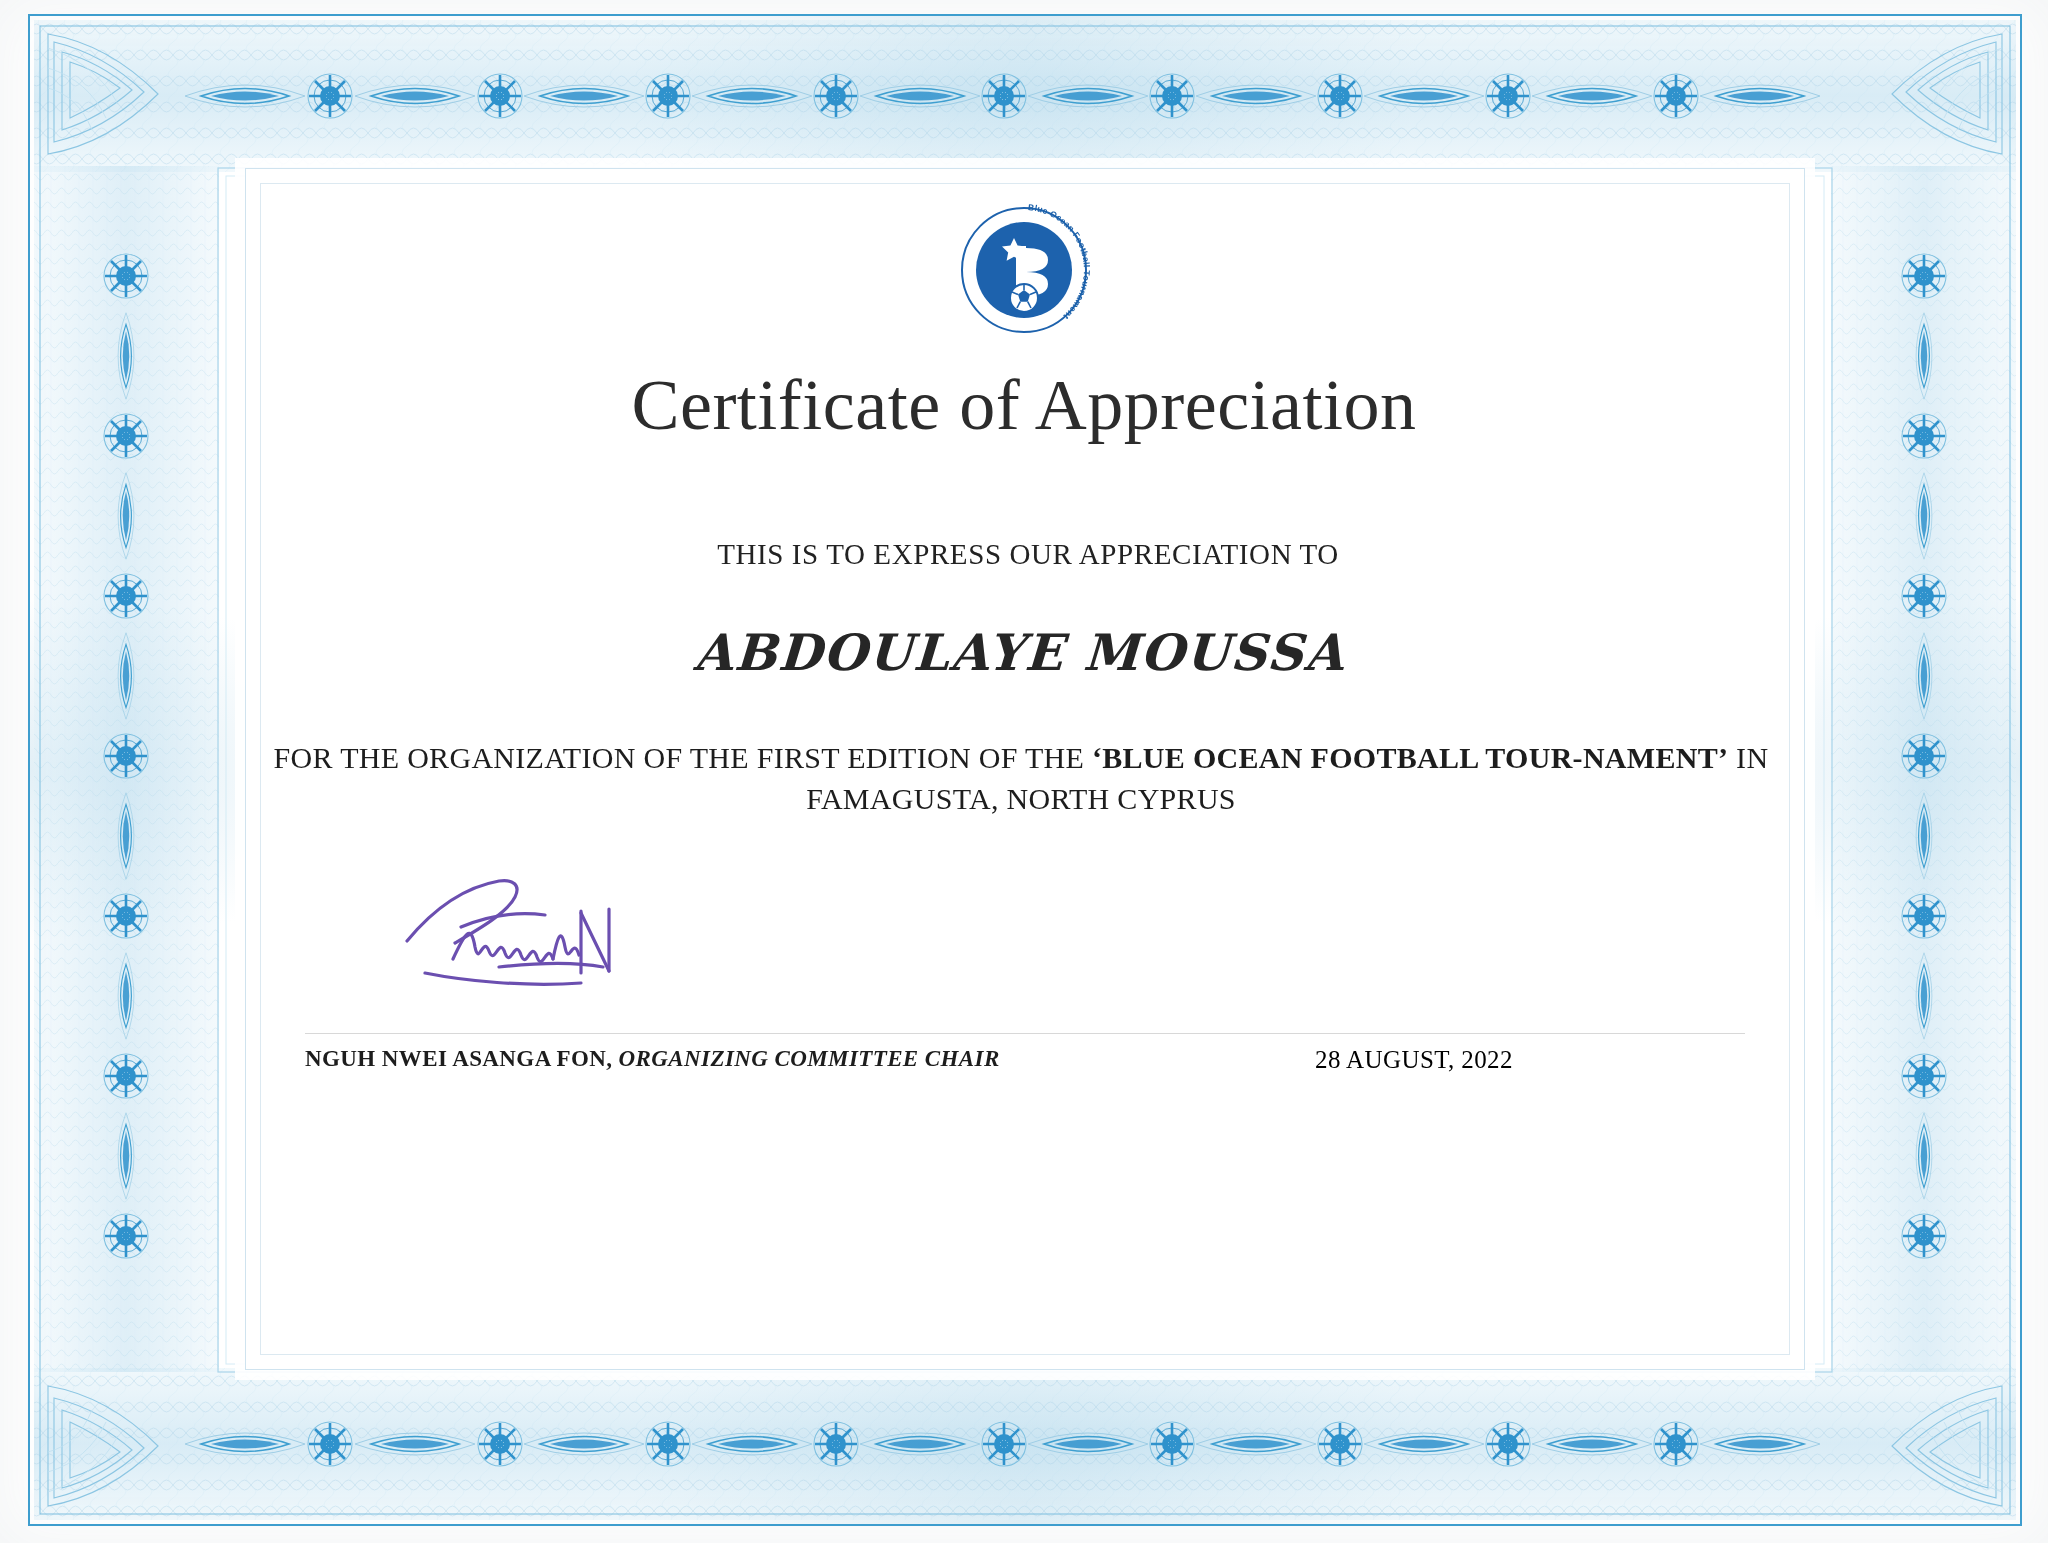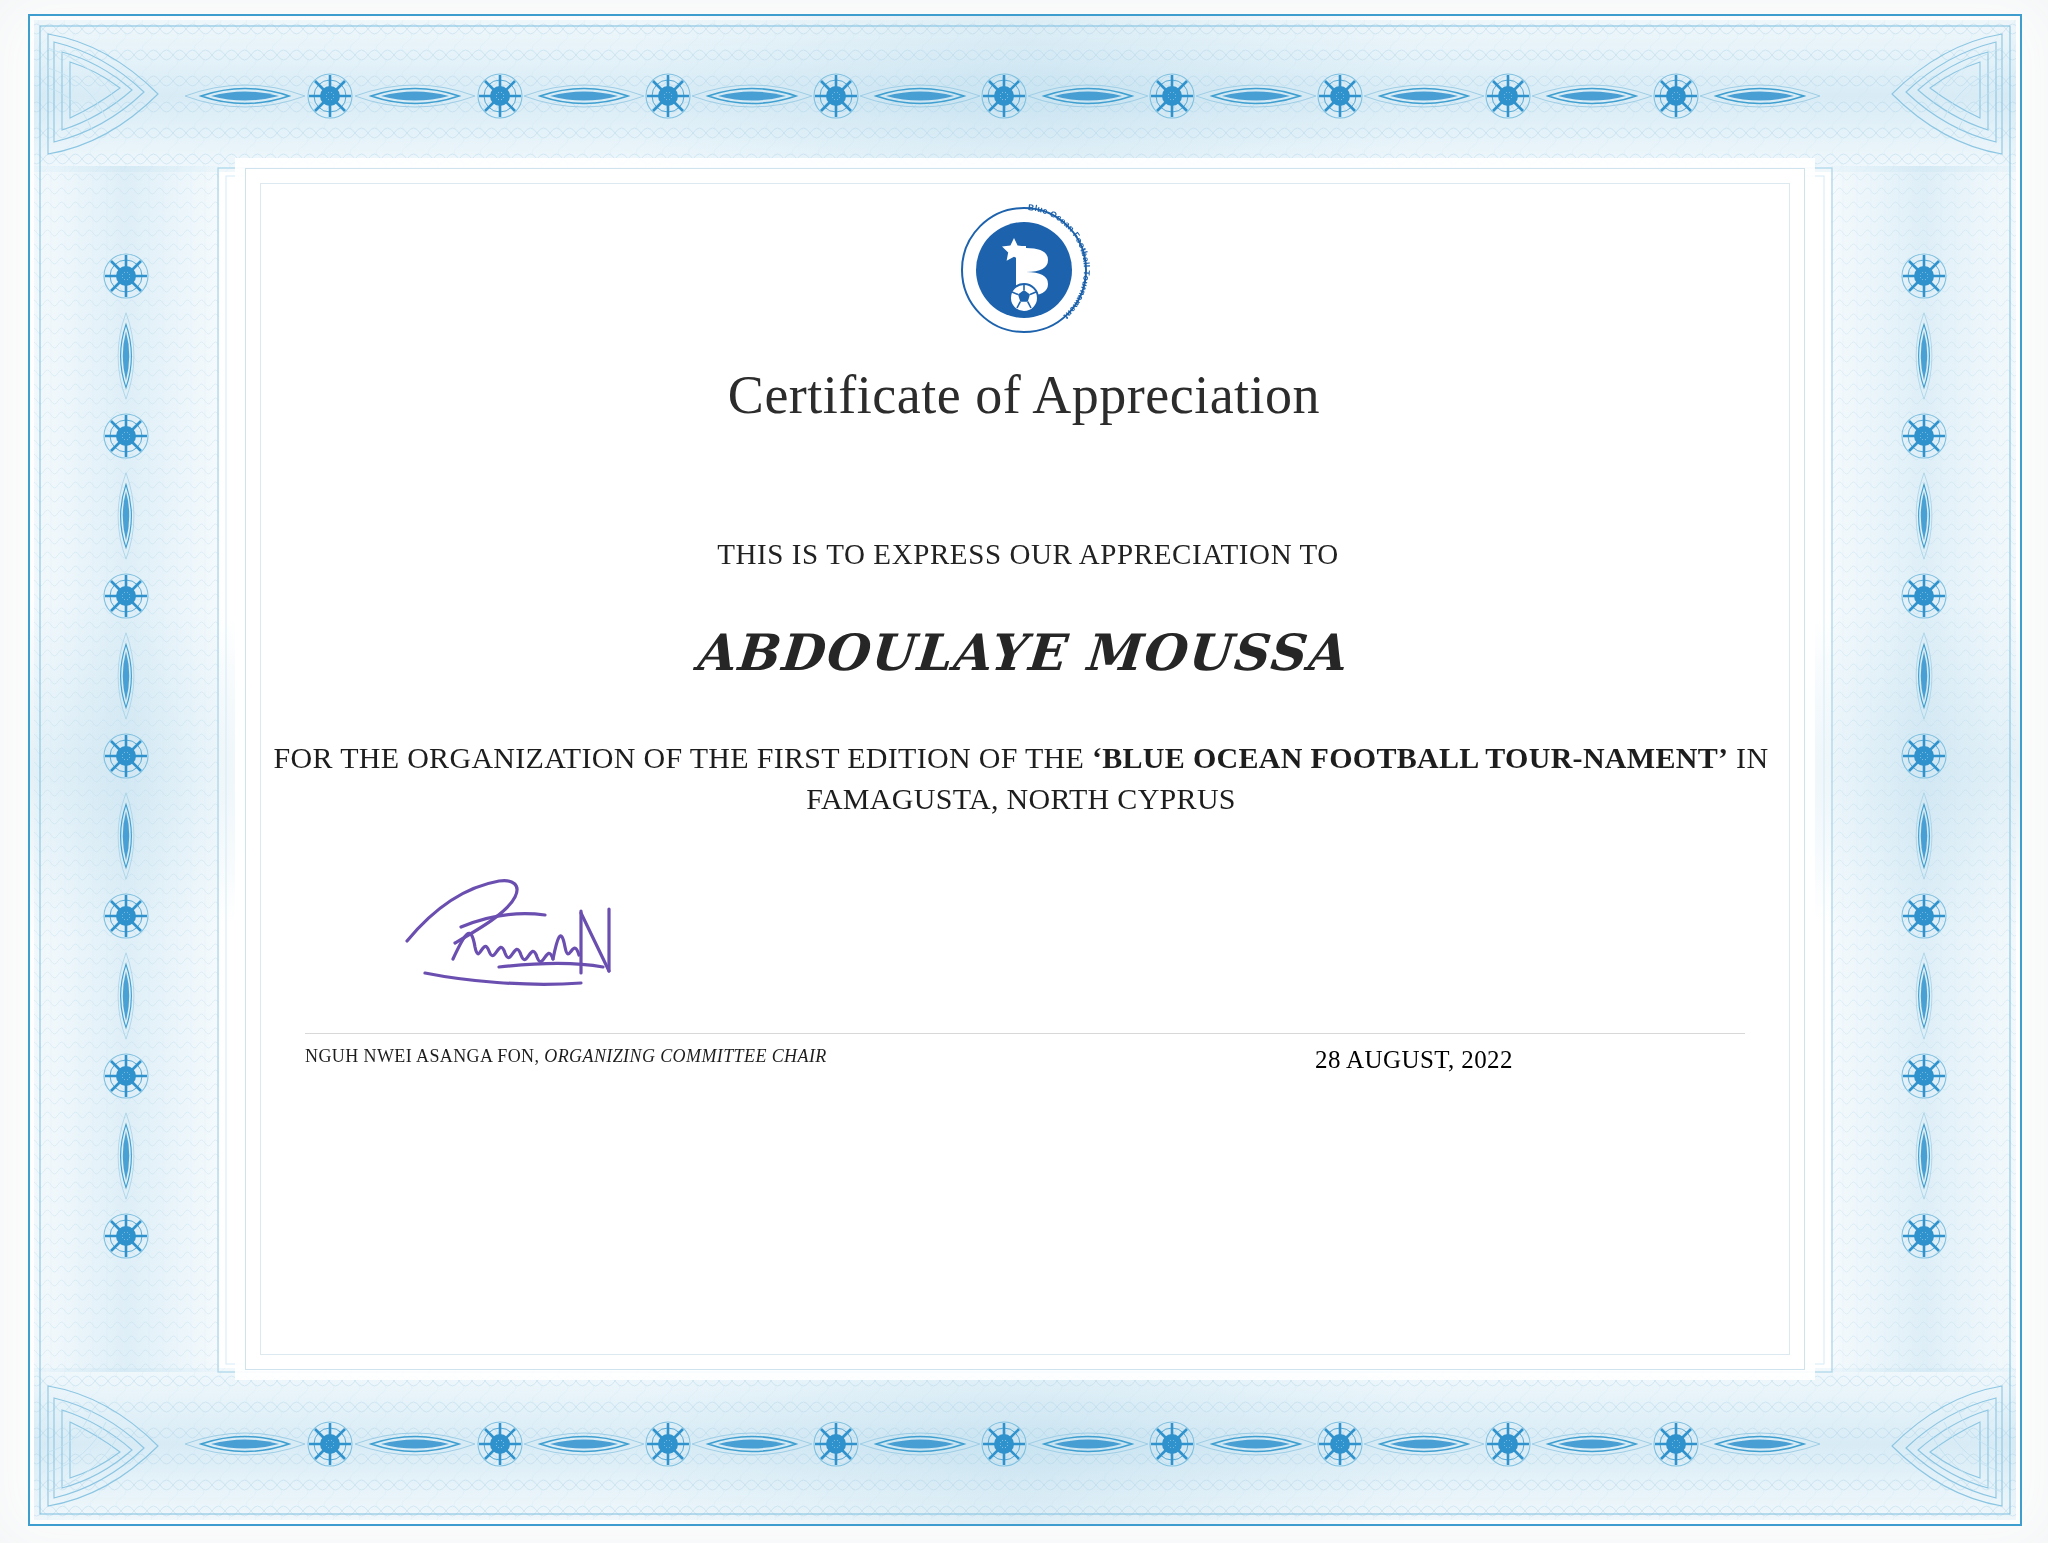--- a/index.html
+++ b/index.html
@@ -89,21 +89,21 @@
     height: 160px;
   }
 
   .cert-title {
     position: absolute;
     top: 196px;
     left: 0;
     width: 100%;
     text-align: center;
     font-family: "Liberation Serif", serif;
-    font-size: 54px;
+    font-size: 72px;
     font-weight: 400;
     color: #2c2c2c;
     letter-spacing: 0.5px;
   }
 
   .express-line {
     position: absolute;
     top: 370px;
     left: 4px;
     width: 100%;
@@ -168,24 +168,25 @@
     width: 1440px;
     height: 1px;
     background: #d8d8d8;
   }
 
   .signer {
     position: absolute;
     left: 0;
     top: 218px;
     font-family: "Liberation Serif", serif;
-    font-size: 18px;
+    font-size: 23px;
     color: #1d1d1d;
     letter-spacing: 0.4px;
     white-space: nowrap;
+    font-weight: bold;
   }
   .signer .role {
     font-style: italic;
   }
 
   .date {
     position: absolute;
     left: 1010px;
     top: 218px;
     font-family: "Liberation Serif", serif;

